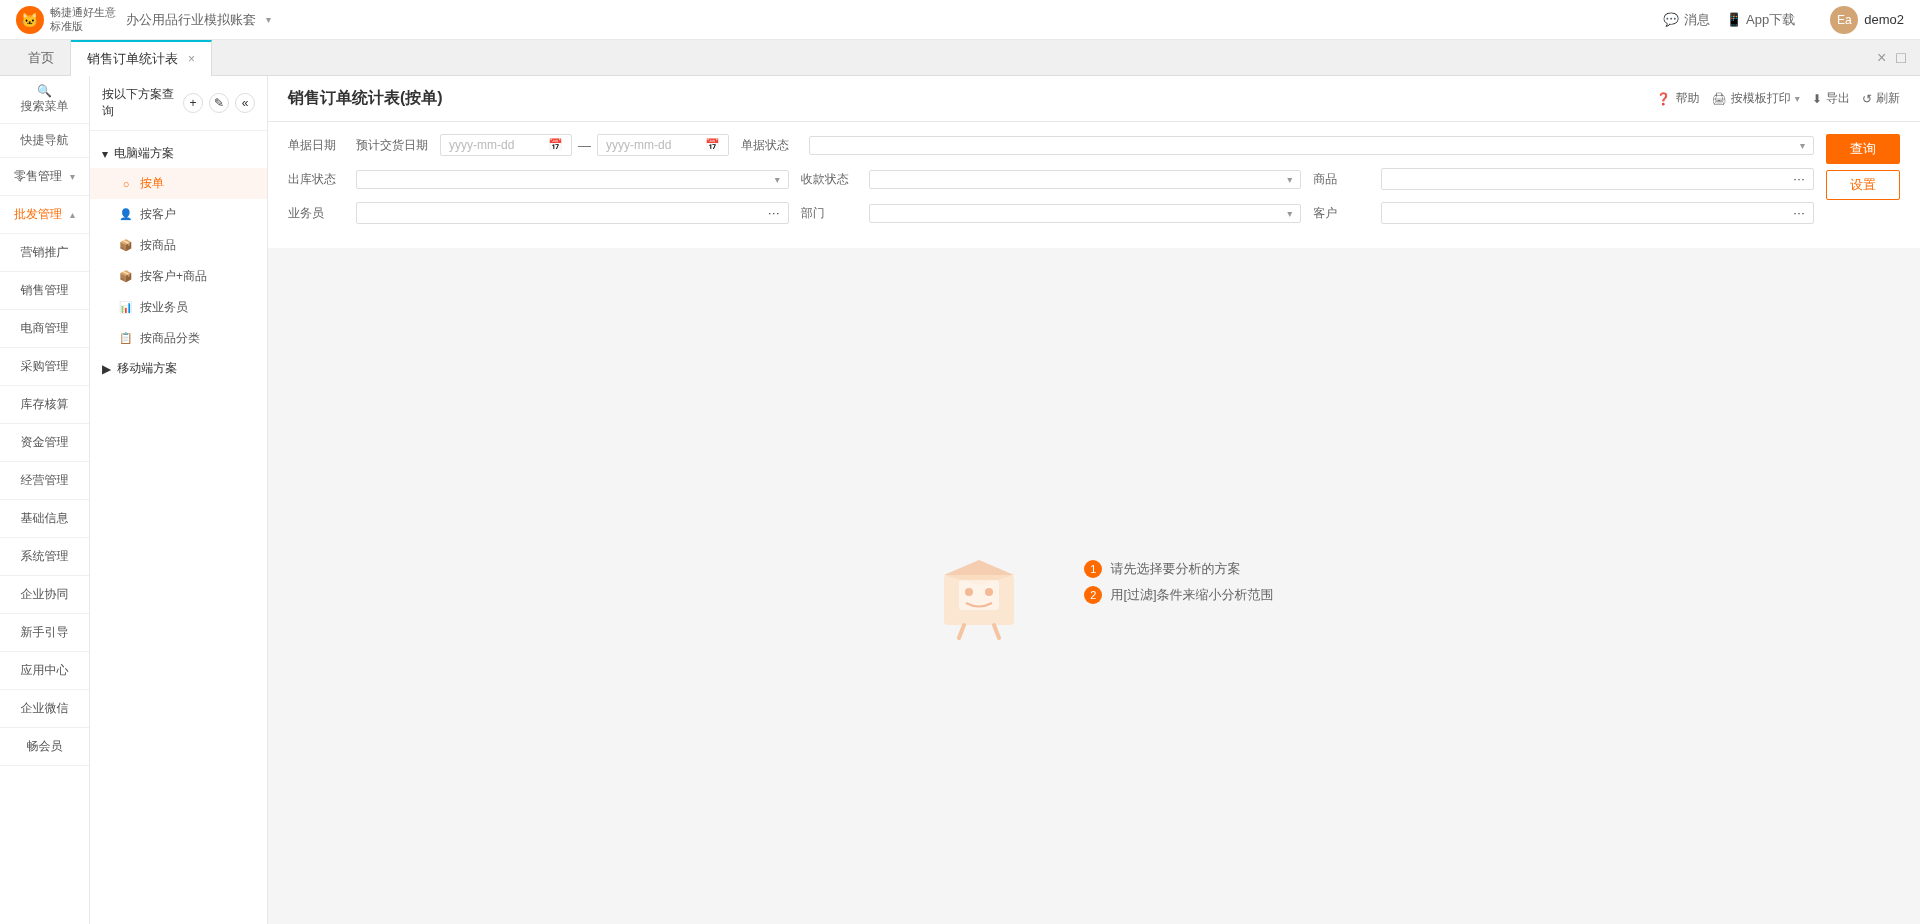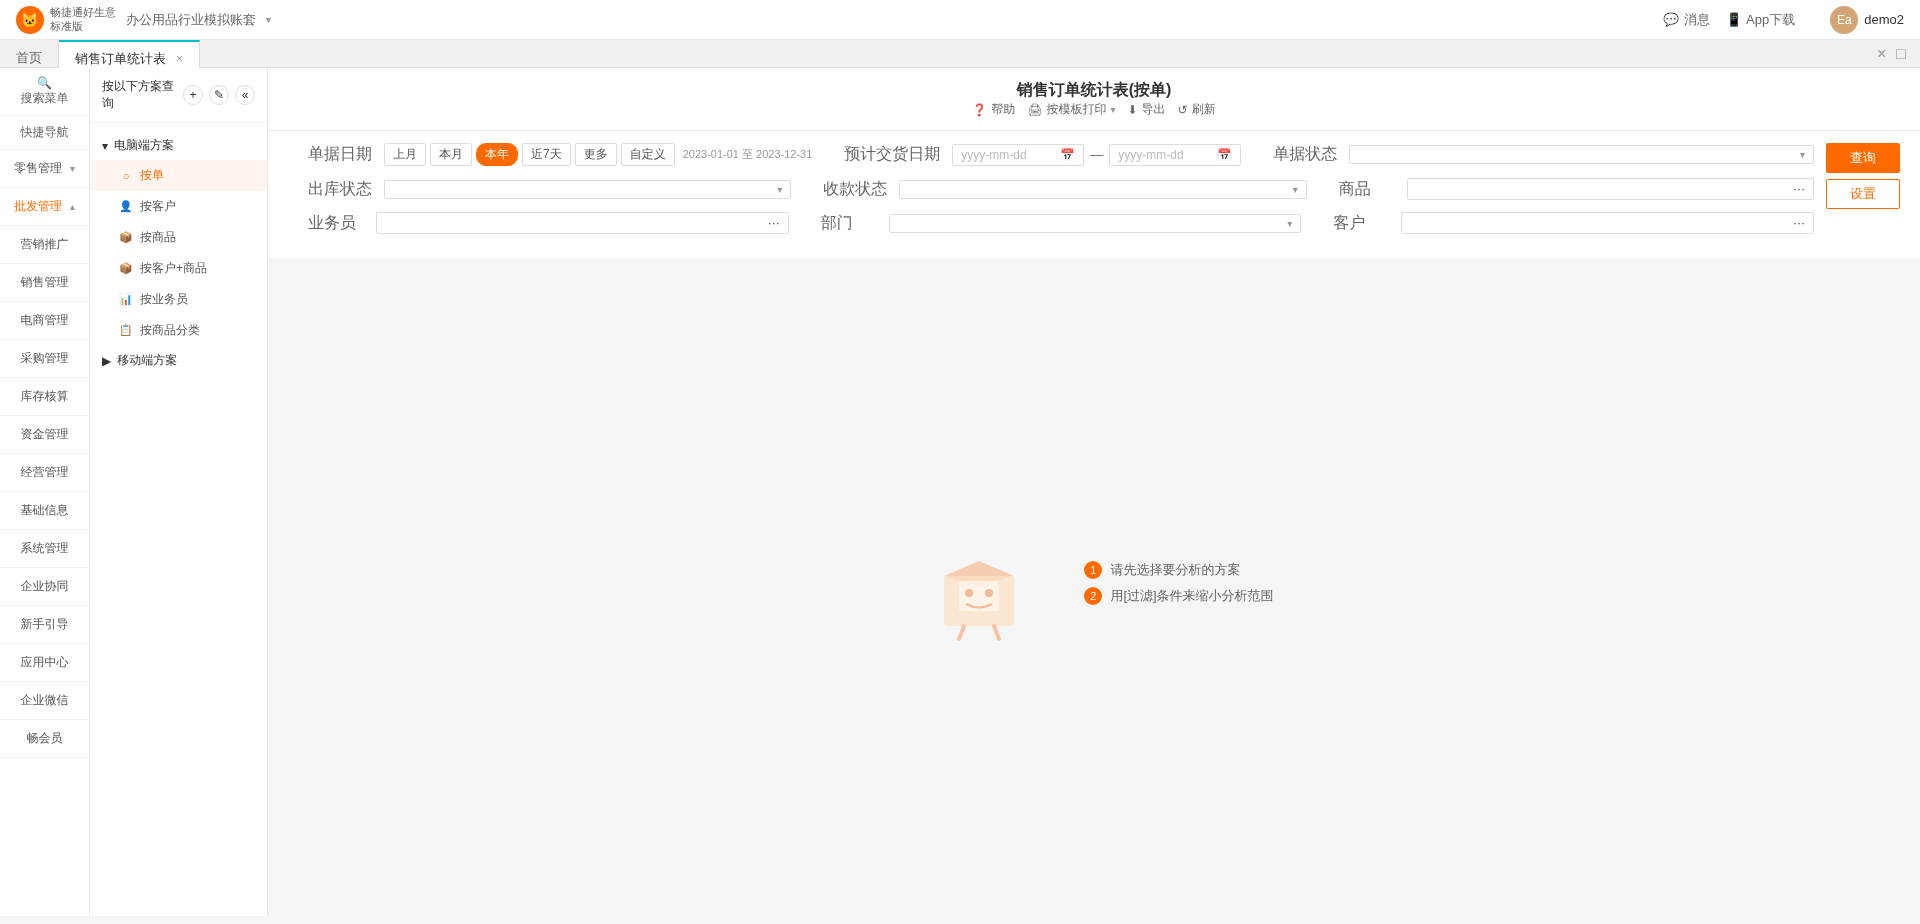--- a/index.html
+++ b/index.html
@@ -133,21 +133,20 @@
     .page-header {
       background: #fff;
       padding: 12px 20px 0 20px;
       border-bottom: 1px solid #e8e8e8;
     }
     .page-title-row {
       display: flex;
       align-items: center;
       justify-content: space-between;
       margin-bottom: 12px;
-      flex-direction: column;
     }
     .page-title {
       font-size: 16px;
       font-weight: 600;
       color: #333;
     }
     .page-actions { display: flex; align-items: center; gap: 12px; }
     .page-action-btn {
       display: flex;
       align-items: center;
@@ -163,25 +162,24 @@
       padding: 12px 20px;
     }
     .filter-row {
       display: flex;
       align-items: center;
       gap: 12px;
       margin-bottom: 12px;
       flex-wrap: wrap;
     }
     .filter-label {
-      font-size: 16px;
+      font-size: 12px;
       color: #666;
       white-space: nowrap;
       min-width: 56px;
-      margin-left: 20px;
     }
     .filter-date-btns { display: flex; gap: 4px; align-items: center; }
     .date-btn {
       padding: 2px 8px;
       border: 1px solid #ddd;
       border-radius: 2px;
       font-size: 12px;
       cursor: pointer;
       color: #555;
       background: #fff;
@@ -333,21 +331,21 @@
     </div>
     <div style="display:flex;align-items:center;gap:6px;margin-left:19px;">
       <div class="user-avatar">
         <span>Ea</span>
       </div>
       <span class="user-name">demo2</span>
     </div>
   </div>
 </div>
 
-<div style="display:flex;align-items:stretch;background:#f0f0f0;border-bottom:1px solid #ddd;height:28px;">
+<div style="display:flex;align-items:stretch;background:#f0f0f0;border-bottom:1px solid #ddd;height:36px;padding-left:12px;">
   <div class="tab-item">
     <span>首页</span>
   </div>
   <div class="tab-item active">
     <span>销售订单统计表</span>
     <span class="tab-close">×</span>
   </div>
   <div style="margin-left:auto;display:flex;align-items:center;gap:10px;padding-right:14px;">
     <span class="tab-action-btn">×</span>
     <span class="tab-action-btn">□</span>
@@ -497,29 +495,20 @@
         </div>
       </div>
     </div>
 
     <div class="filter-area">
       <div style="display:flex;align-items:flex-start;gap:12px;">
         <div style="flex:1;">
 
           <div class="filter-row">
             <span class="filter-label">单据日期</span>
-            <div class="filter-date-btns">
-              <button class="date-btn">上月</button>
-              <button class="date-btn">本月</button>
-              <button class="date-btn active">本年</button>
-              <button class="date-btn">近7天</button>
-              <button class="date-btn">更多</button>
-              <button class="date-btn">自定义</button>
-              <span class="date-range-text">2023-01-01 至 2023-12-31</span>
-            </div>
 
             <span class="filter-label" style="min-width:70px;">预计交货日期</span>
             <div class="filter-date-input">
               <div class="date-input">
                 <span style="color:#bbb;">yyyy-mm-dd</span>
                 <span style="color:#ccc;font-size:12px;">📅</span>
               </div>
               <span class="date-input-sep">—</span>
               <div class="date-input">
                 <span style="color:#bbb;">yyyy-mm-dd</span>

